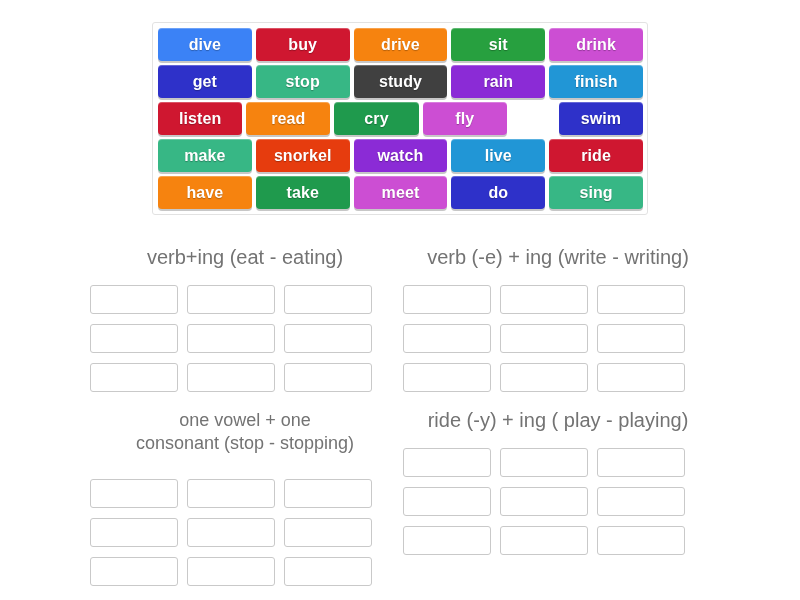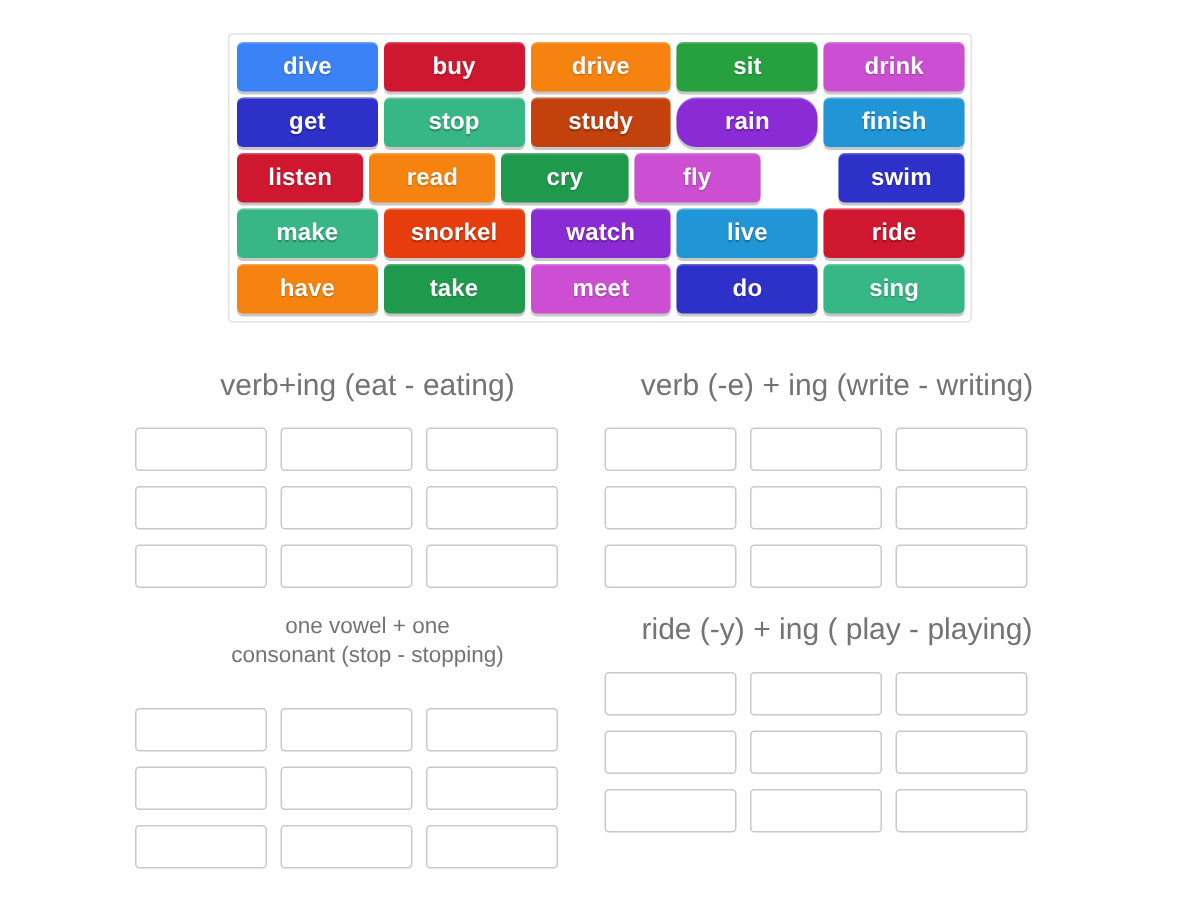--- a/index.html
+++ b/index.html
@@ -66,21 +66,21 @@
   .group-title {
     text-align: center;
     font-size: 20px;
     font-weight: normal;
     color: #737373;
     line-height: 1.15;
     margin: 0 0 16px 0;
     white-space: pre-line;
   }
   .group-title.small {
-    font-size: 15px;
+    font-size: 18px;
     margin-bottom: 25px;
     line-height: 1.25;
   }
 
   .slot-grid {
     display: flex;
     flex-wrap: wrap;
     gap: 10px 9px;
   }
   .slot {
@@ -100,22 +100,22 @@
     <div class="tile-row">
       <div class="tile" style="background: #3b82f6;">dive</div>
       <div class="tile" style="background: rgb(207, 23, 48);">buy</div>
       <div class="tile" style="background: rgb(246, 131, 15);">drive</div>
       <div class="tile" style="background: rgb(39, 160, 63);">sit</div>
       <div class="tile" style="background: rgb(204, 78, 211);">drink</div>
     </div>
     <div class="tile-row">
       <div class="tile" style="background: rgb(46, 49, 201);">get</div>
       <div class="tile" style="background: rgb(55, 183, 133);">stop</div>
-      <div class="tile" style="background: #c2410c;">study</div>
-      <div class="tile" style="background: rgb(139, 43, 214); border-radius: 13px;">rain</div>
+      <div class="tile" style="background: #404040;">study</div>
+      <div class="tile" style="background: rgb(139, 43, 214);">rain</div>
       <div class="tile" style="background: rgb(33, 150, 214);">finish</div>
     </div>
     <div class="tile-row">
       <div class="tile" style="background: rgb(207, 23, 48);">listen</div>
       <div class="tile" style="background: rgb(246, 131, 15);">read</div>
       <div class="tile" style="background: rgb(31, 154, 77);">cry</div>
       <div class="tile" style="background: rgb(204, 78, 211);">fly</div>
       <div class="tile" style="background: rgb(46, 49, 201); margin-left: 48px;">swim</div>
     </div>
     <div class="tile-row">

